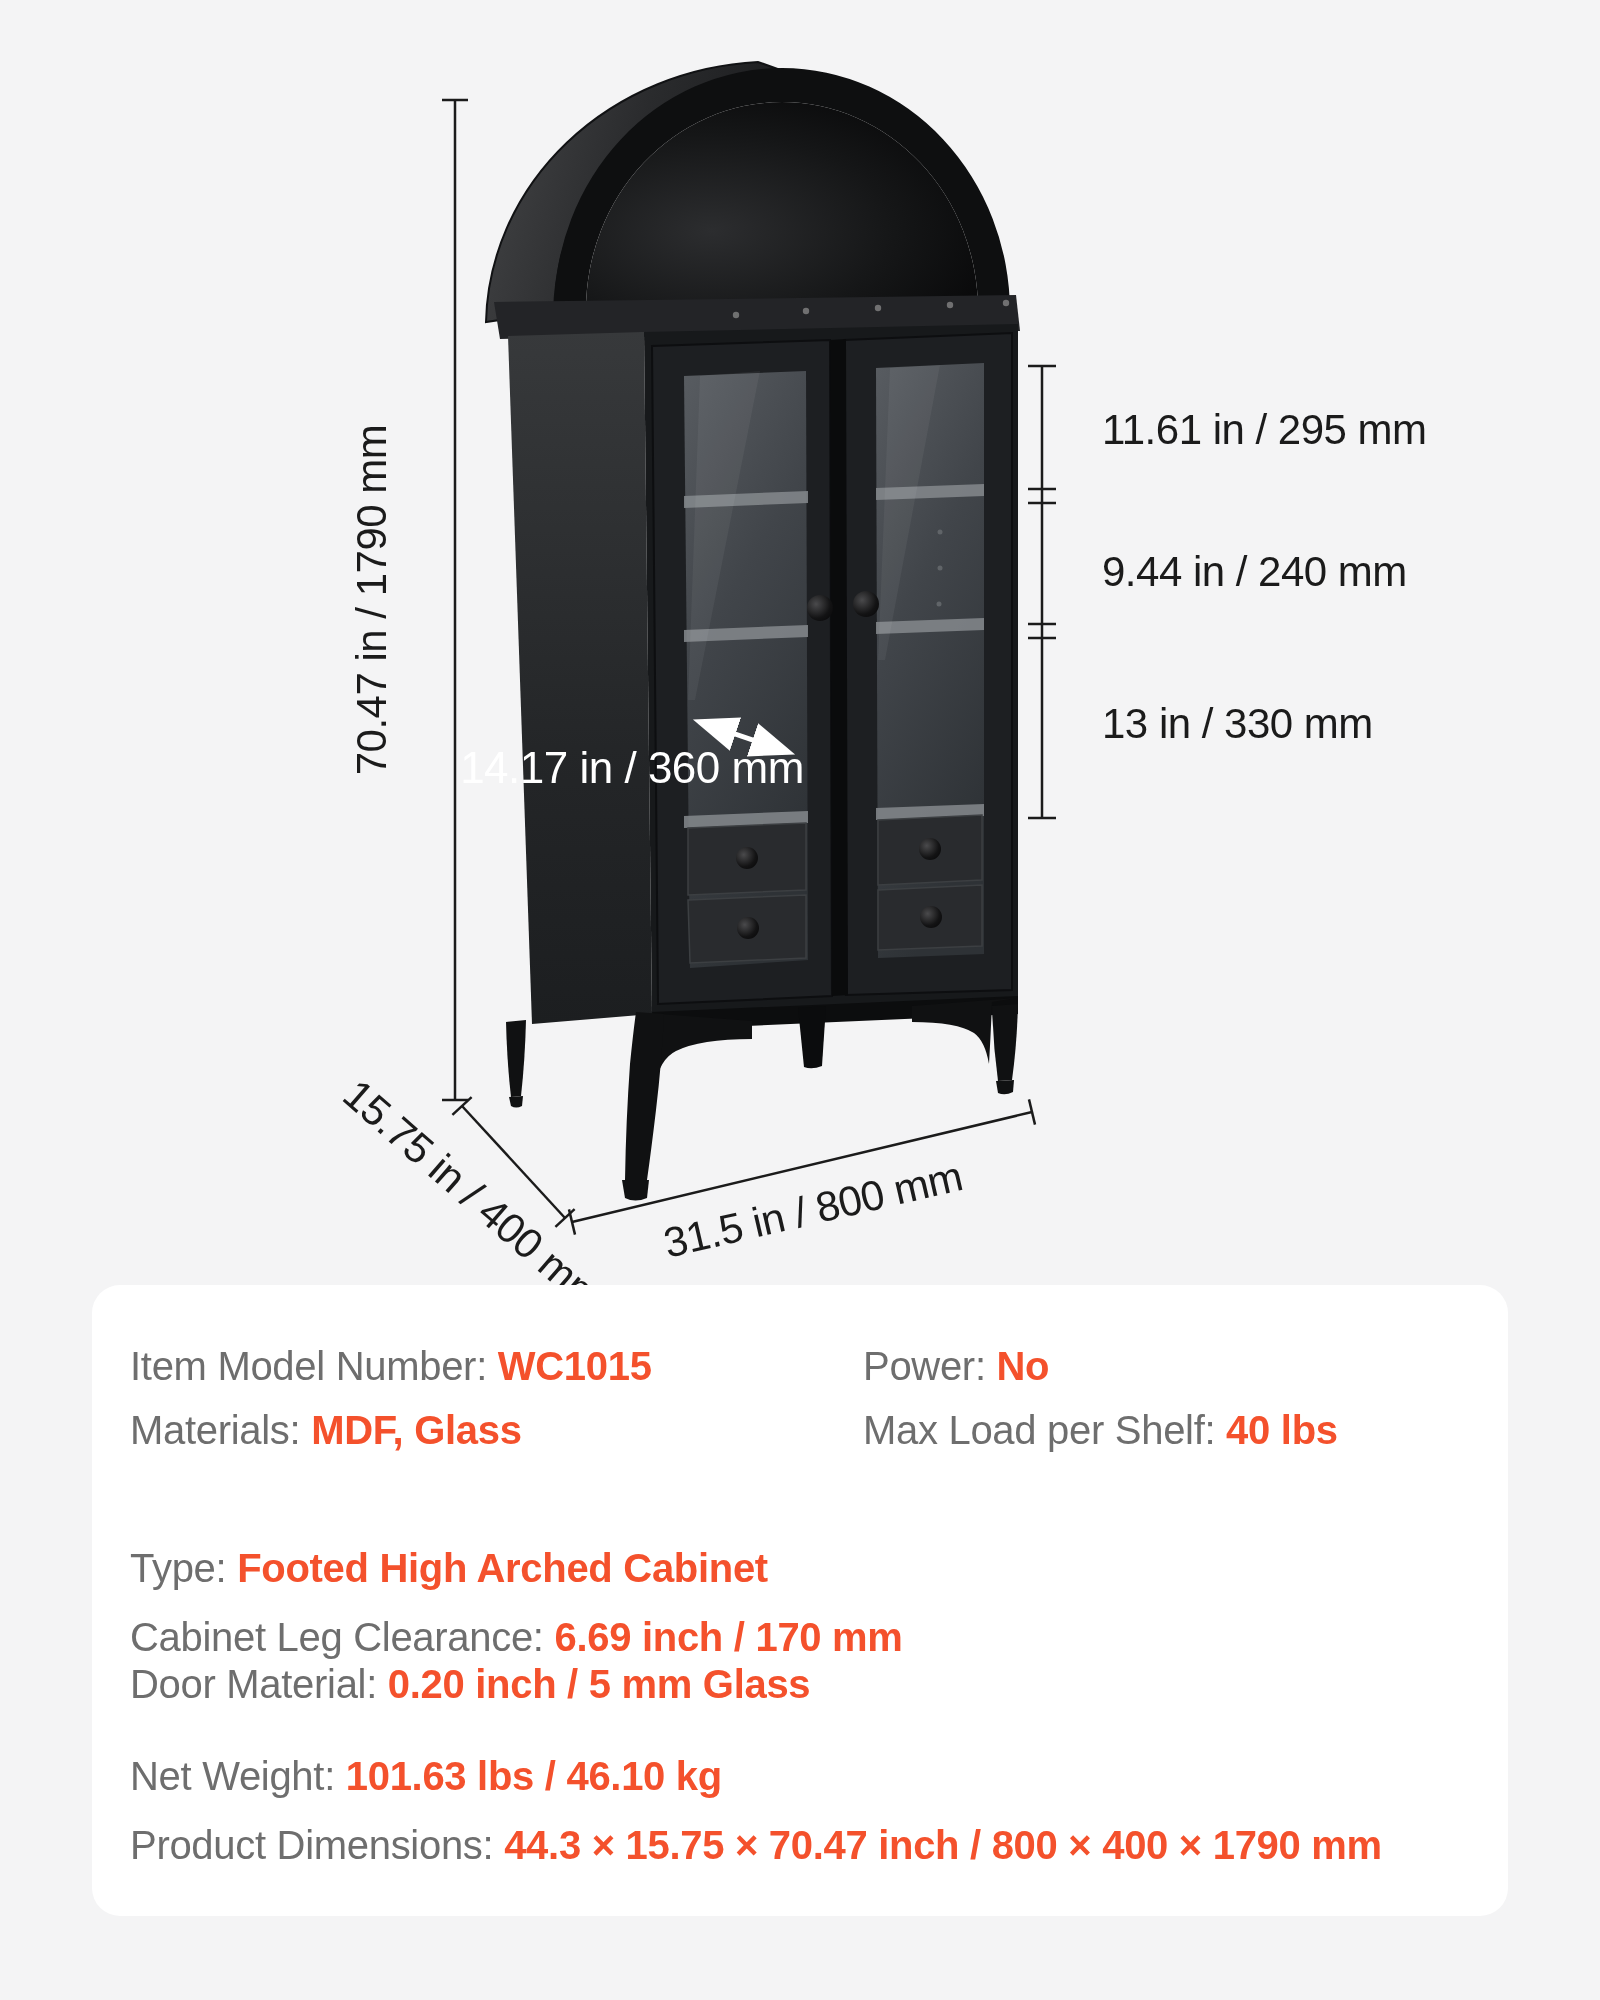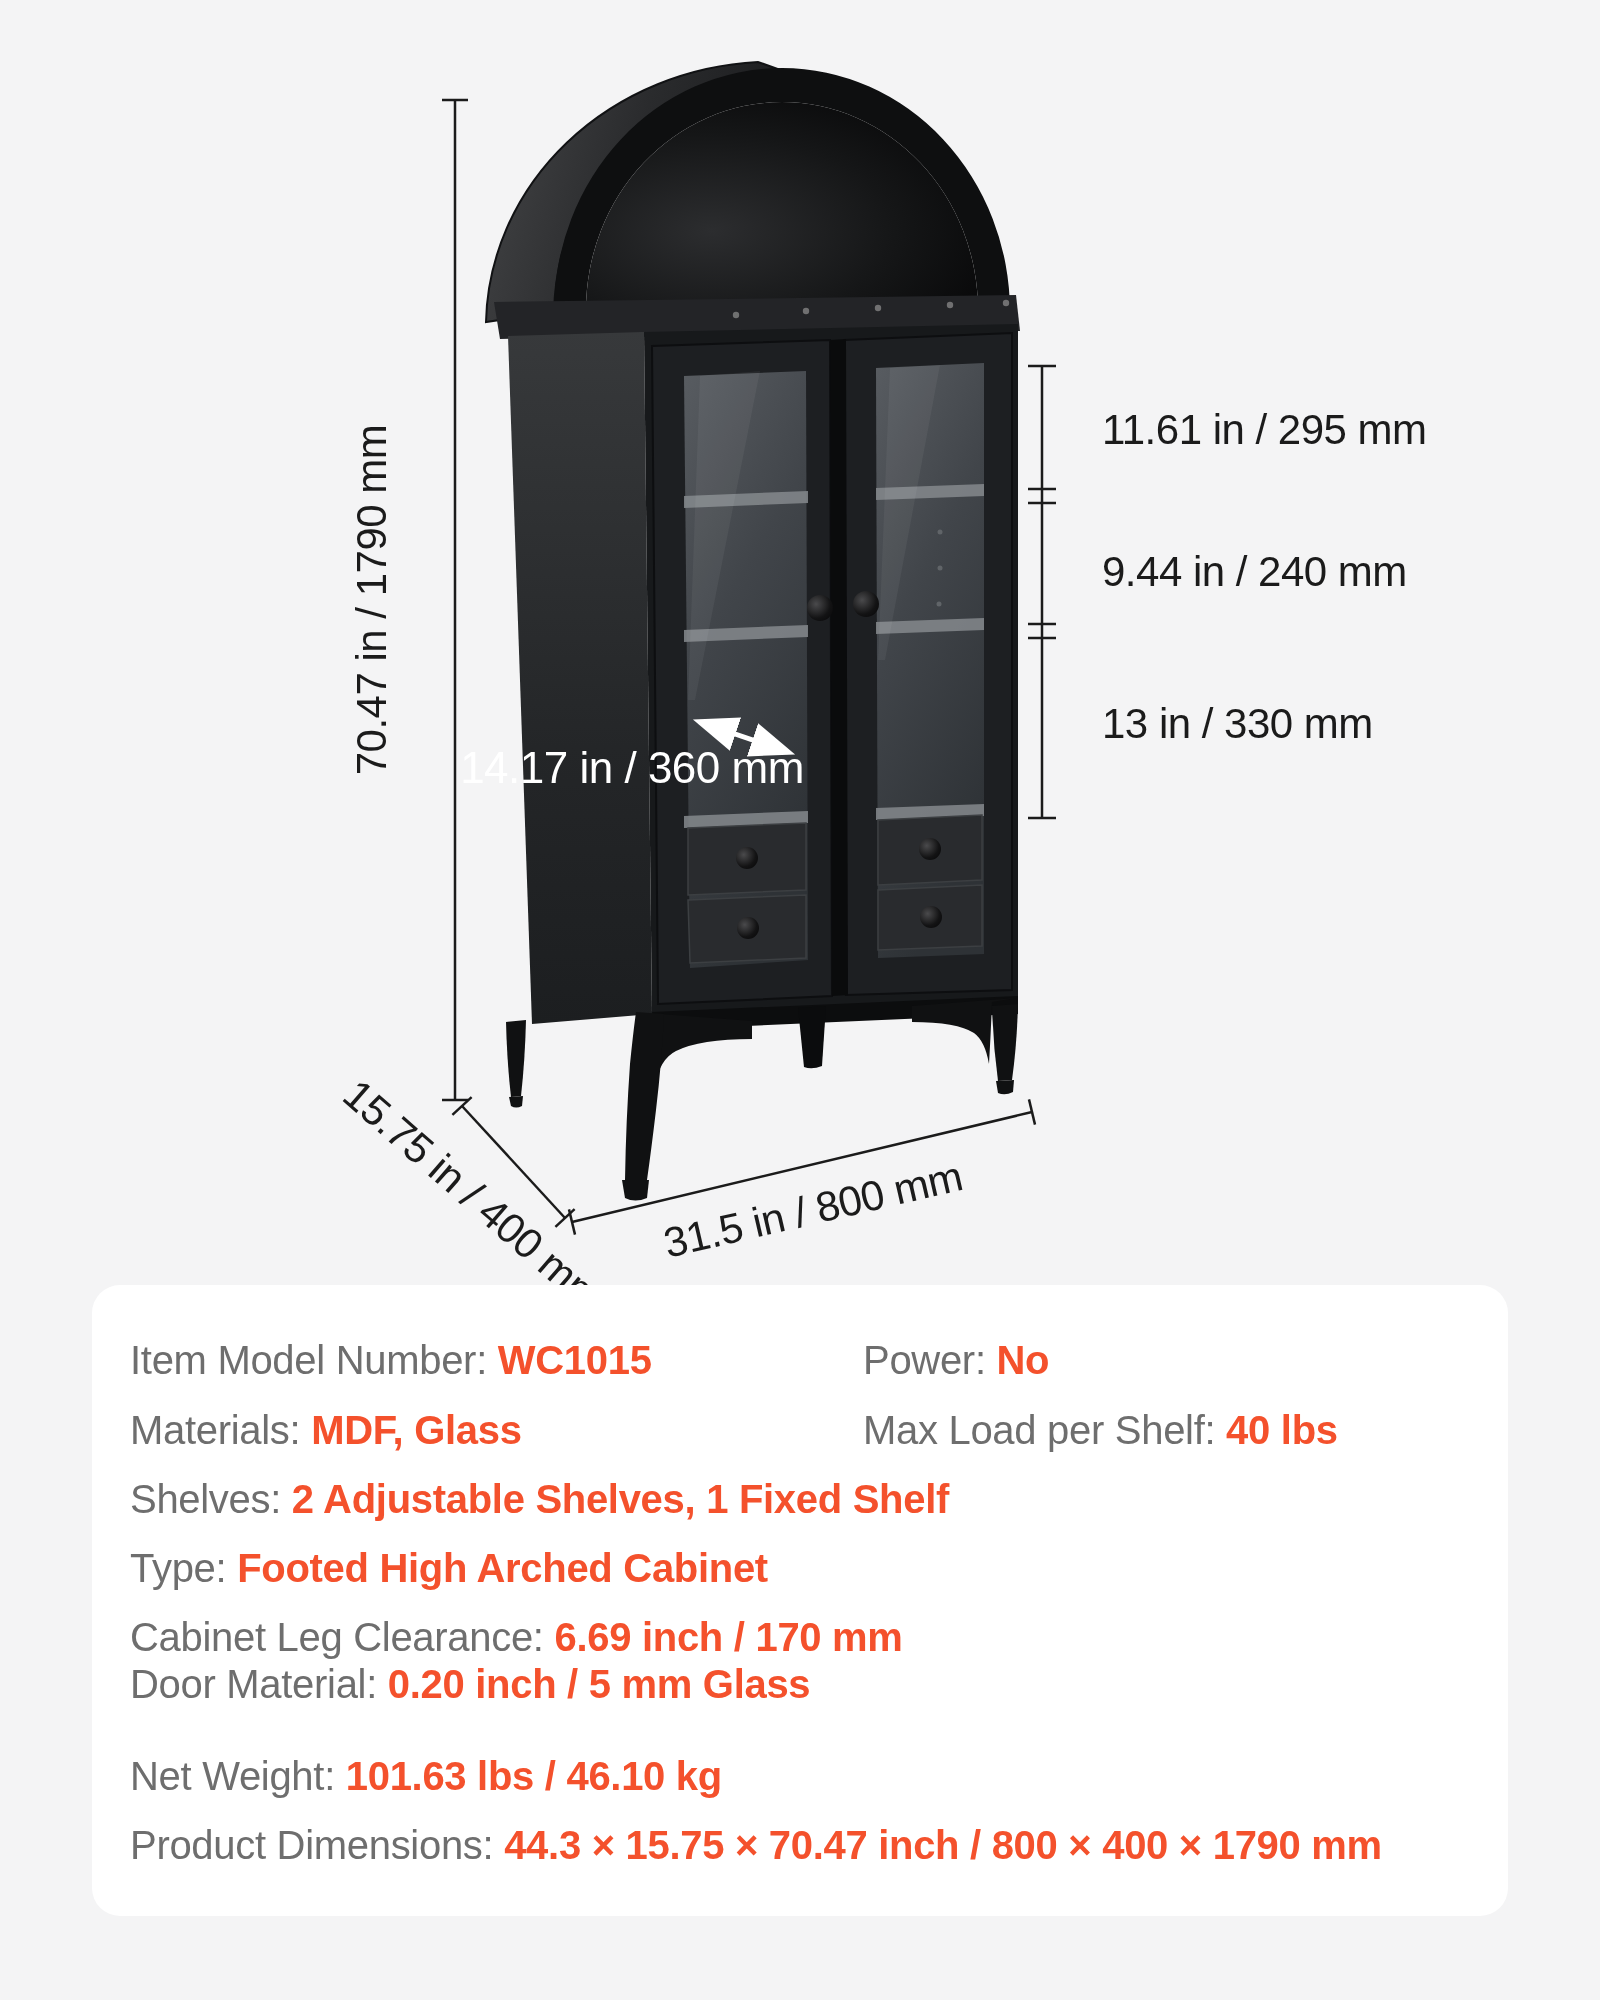--- a/index.html
+++ b/index.html
@@ -179,33 +179,30 @@
   <div class="dim-label dim-left" style="left:1062px;top:724px;">13 in / 330 mm</div>
 
   <div class="dim-white" style="left:620px;top:768px;margin-left:12px;">14.17 in / 360 mm</div>
 
   <div class="dim-label rot-depth" style="left:473px;top:1196px;">15.75 in / 400 mm</div>
 
   <div class="dim-label rot-width" style="left:813px;top:1210px;">31.5 in / 800 mm</div>
 
   <div class="spec-panel">
 
-    <div class="spec-row" style="top:40px;text-align:right;">
+    <div class="spec-row" style="top:46px;text-align:right;">
       <span class="lbl">Item Model Number: </span><span class="val">WC1015</span>
       <span class="col2"><span class="lbl">Power: </span><span class="val">No</span></span>
     </div>
 
     <div class="spec-row" style="top:110px;">
       <span class="lbl">Materials: </span><span class="val">MDF, Glass</span>
       <span class="col2"><span class="lbl">Max Load per Shelf: </span><span class="val">40 lbs</span></span>
     </div>
 
-    <div class="spec-row" style="top:179px;">
-      <span class="lbl">Shelves: </span><span class="val">2 Adjustable Shelves, 1 Fixed Shelf</span>
-    </div>
 
     <div class="spec-row" style="top:248px;">
       <span class="lbl">Type: </span><span class="val">Footed High Arched Cabinet</span>
     </div>
 
     <div class="spec-row" style="top:317px;">
       <span class="lbl">Cabinet Leg Clearance: </span><span class="val">6.69 inch / 170 mm</span>
     </div>
 
     <div class="spec-row" style="top:364px;">

